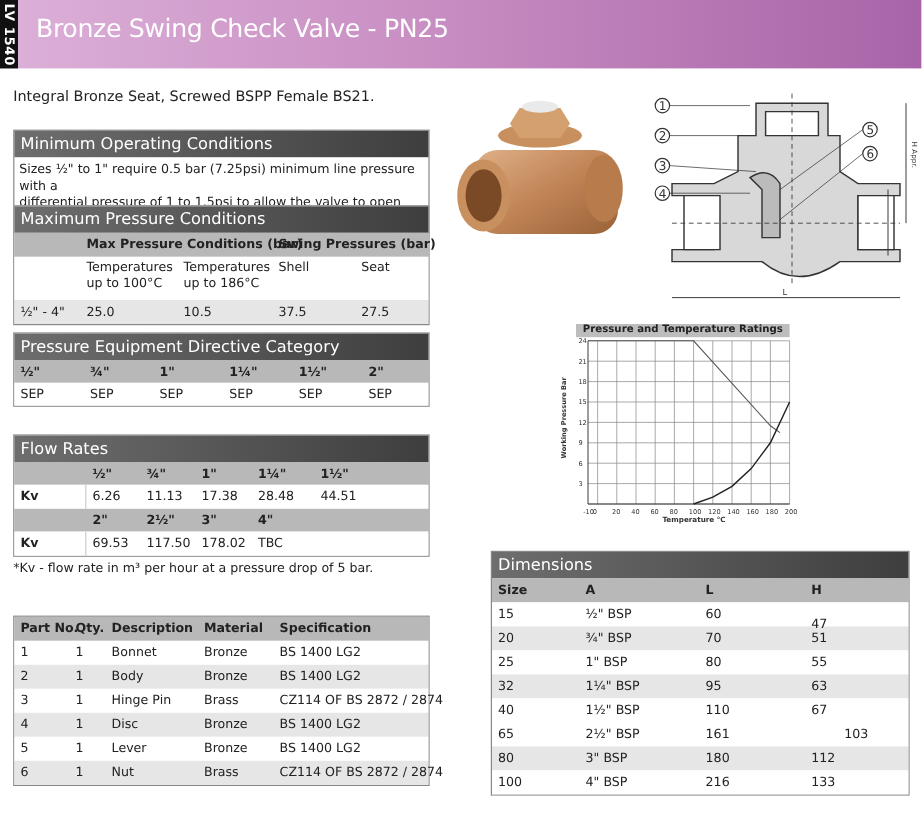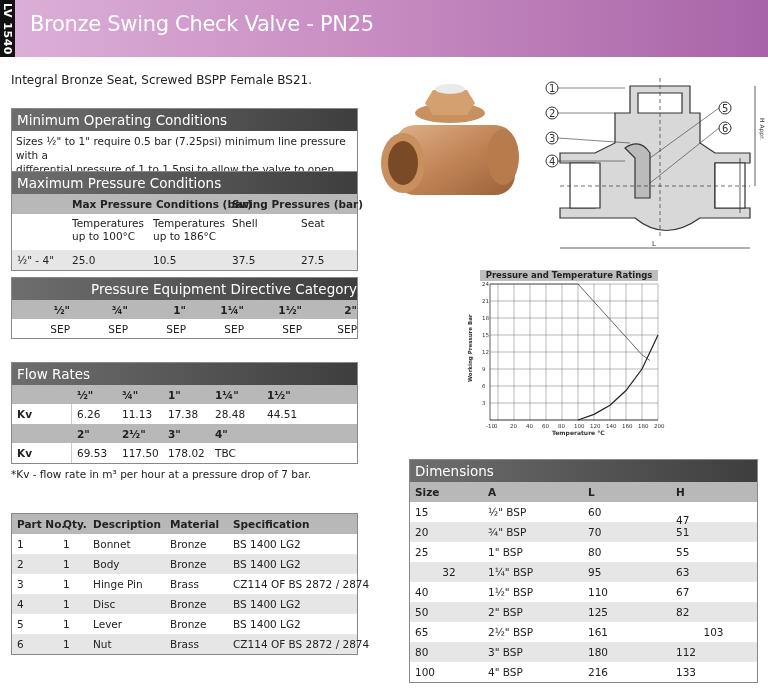--- a/index.html
+++ b/index.html
@@ -89,21 +89,21 @@
   </div>
   <div class="row light" style="height:20px;">
     <div class="cell" style="width:55px;">½" - 4"</div>
     <div class="cell" style="width:81px;">25.0</div>
     <div class="cell" style="width:79px;">10.5</div>
     <div class="cell" style="width:69px;">37.5</div>
     <div class="cell" style="width:60px;">27.5</div>
   </div>
 </div>
 
-<div class="box" style="top:277px;text-align:right;">
+<div class="box" style="top:277px;">
   <div class="box-title">Pressure Equipment Directive Category</div>
   <div class="row gray" style="height:19px;">
     <div class="cell" style="width:58px;">½"</div>
     <div class="cell" style="width:58px;">¾"</div>
     <div class="cell" style="width:58px;">1"</div>
     <div class="cell" style="width:58px;">1¼"</div>
     <div class="cell" style="width:58px;">1½"</div>
     <div class="cell" style="width:55px;">2"</div>
   </div>
   <div class="row white" style="height:19px;">
@@ -143,21 +143,21 @@
     <div class="cell" style="width:52px;">4"</div>
   </div>
   <div class="row white" style="height:20px;">
     <div class="cell" style="width:60px; font-weight:bold; border-right:1px solid #ccc; height:20px; line-height:20px;">Kv</div>
     <div class="cell" style="width:45px;">69.53</div>
     <div class="cell" style="width:46px;">117.50</div>
     <div class="cell" style="width:47px;">178.02</div>
     <div class="cell" style="width:52px;">TBC</div>
   </div>
 </div>
-<div class="note" style="top:468px;">*Kv - flow rate in m³ per hour at a pressure drop of 7 bar.</div>
+<div class="note" style="top:468px;">*Kv - flow rate in m³ per hour at a pressure drop of 5 bar.</div>
 
 <div class="box" style="top:513px;">
   <div class="row gray" style="height:20px;">
     <div class="cell" style="width:46px;">Part No.</div>
     <div class="cell" style="width:30px;">Qty.</div>
     <div class="cell" style="width:77px;">Description</div>
     <div class="cell" style="width:63px;">Material</div>
     <div class="cell" style="width:128px;">Specification</div>
   </div>
   <div id="material-rows">
@@ -333,37 +333,31 @@
         <div class="cell" style="width: 88px;">70</div>
         <div class="cell" style="width: 80px;">51</div>
       </div>
       <div class="row white" style="height: 20px;">
         <div class="cell" style="width: 73px;">25</div>
         <div class="cell" style="width: 100px;">1" BSP</div>
         <div class="cell" style="width: 88px;">80</div>
         <div class="cell" style="width: 80px;">55</div>
       </div>
       <div class="row light" style="height: 20px;">
-        <div class="cell" style="width: 73px; text-align: center;">32</div>
+        <div class="cell" style="width: 73px;">32</div>
         <div class="cell" style="width: 100px;">1¼" BSP</div>
         <div class="cell" style="width: 88px;">95</div>
         <div class="cell" style="width: 80px;">63</div>
       </div>
       <div class="row white" style="height: 20px;">
         <div class="cell" style="width: 73px;">40</div>
         <div class="cell" style="width: 100px;">1½" BSP</div>
         <div class="cell" style="width: 88px;">110</div>
         <div class="cell" style="width: 80px;">67</div>
       </div>
-      <div class="row light" style="height: 20px;">
-        <div class="cell" style="width: 73px;">50</div>
-        <div class="cell" style="width: 100px;">2" BSP</div>
-        <div class="cell" style="width: 88px;">125</div>
-        <div class="cell" style="width: 80px;">82</div>
-      </div>
       <div class="row white" style="height: 20px;">
         <div class="cell" style="width: 73px;">65</div>
         <div class="cell" style="width: 100px;">2½" BSP</div>
         <div class="cell" style="width: 88px;">161</div>
         <div class="cell" style="width: 80px; text-align: center;">103</div>
       </div>
       <div class="row light" style="height: 20px;">
         <div class="cell" style="width: 73px;">80</div>
         <div class="cell" style="width: 100px;">3" BSP</div>
         <div class="cell" style="width: 88px;">180</div>

